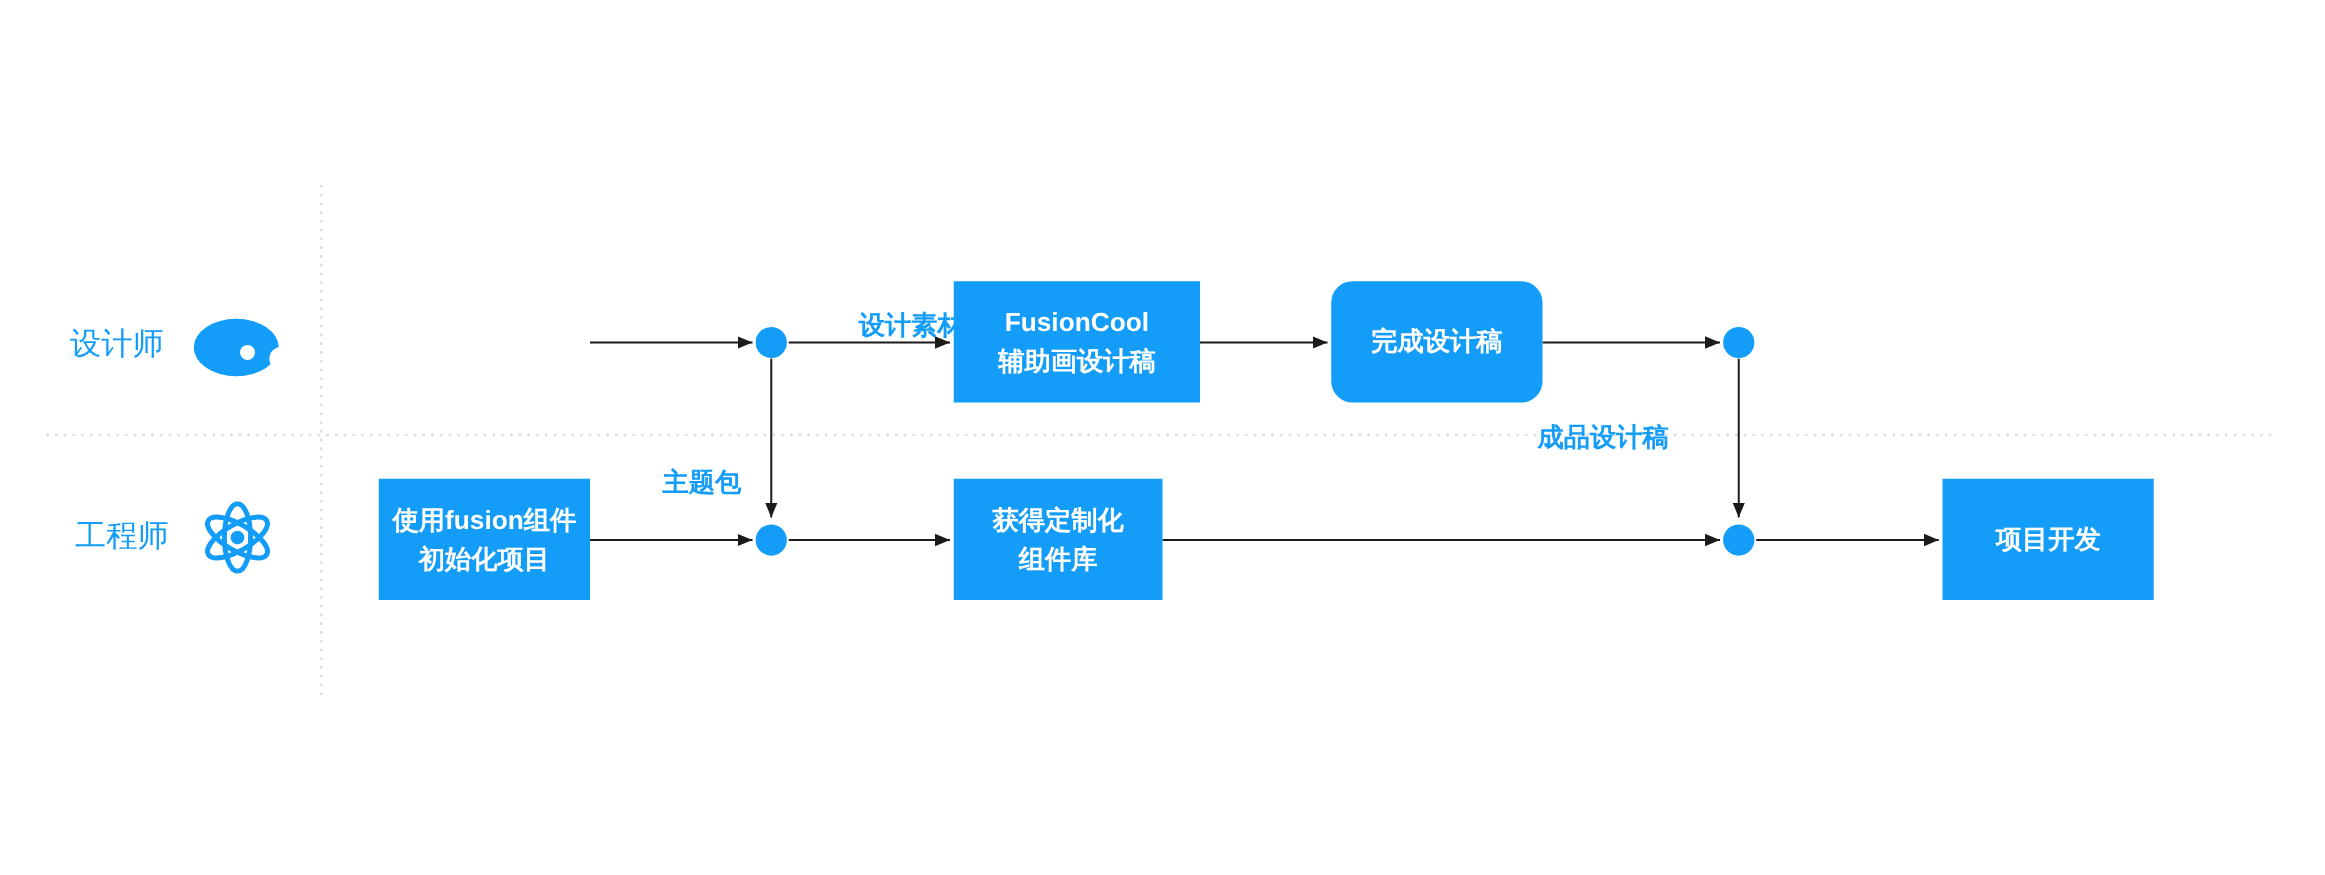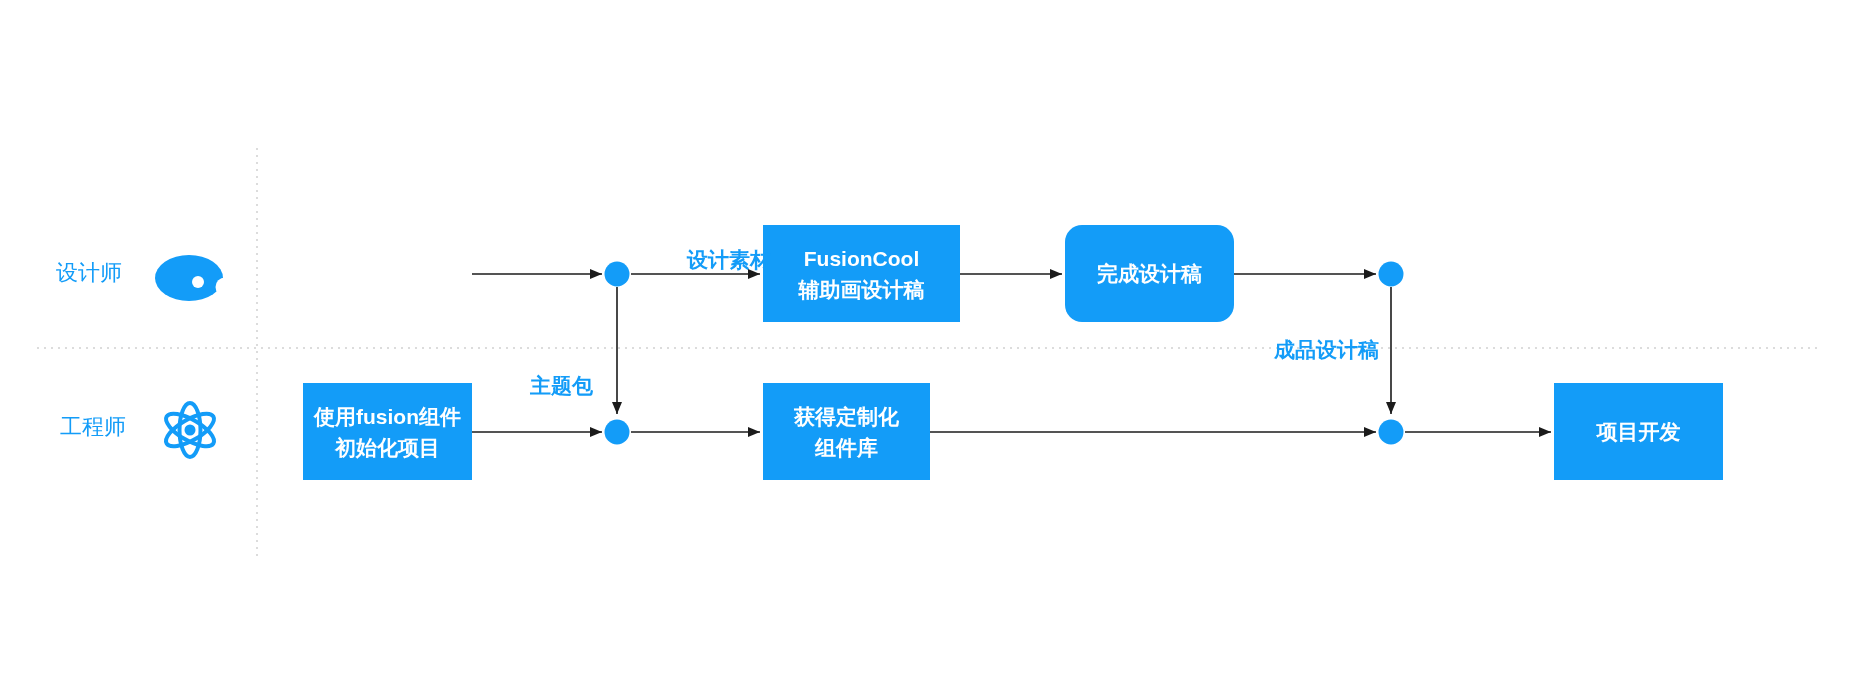--- a/index.html
+++ b/index.html
@@ -21,21 +21,21 @@
   .dot{fill:var(--accent);stroke:none;}
   #arrowhead path{fill:var(--connector);}
   .node{
     position:absolute;display:flex;flex-direction:column;
     align-items:center;justify-content:center;text-align:center;
     background:var(--accent);color:var(--box-text);
     font-size:21px;font-weight:600;line-height:31px;
   }
   .lane-label{
     position:absolute;color:var(--accent);
-    font-size:22px;font-weight:500;white-space:nowrap;
+    font-size:25px;font-weight:500;white-space:nowrap;
   }
   .edge-label{
     position:absolute;color:var(--accent);
     font-size:21px;font-weight:600;white-space:nowrap;
   }
   .icon{position:absolute;}
 </style>
 </head>
 <body>
 
@@ -102,15 +102,15 @@
   <div class="node" style="left:763px;top:383px;width:167px;height:97px;">
     <span>获得定制化</span>
     <span>组件库</span>
   </div>
   <div class="node" style="left:1554px;top:383px;width:169px;height:97px;">
     <span>项目开发</span>
   </div>
 
   <div class="edge-label" style="left:659px;top:246px;width:140px;text-align:center;">设计素材</div>
   <div class="edge-label" style="left:452px;top:336px;width:141px;text-align:right;margin-top:36px;">主题包</div>
-  <div class="edge-label" style="left:1230px;top:336px;width:149px;text-align:right;">成品设计稿</div>
+  <div class="edge-label" style="left:1230px;top:336px;width:149px;">成品设计稿</div>
 
 </div>
 
 </body></html>

